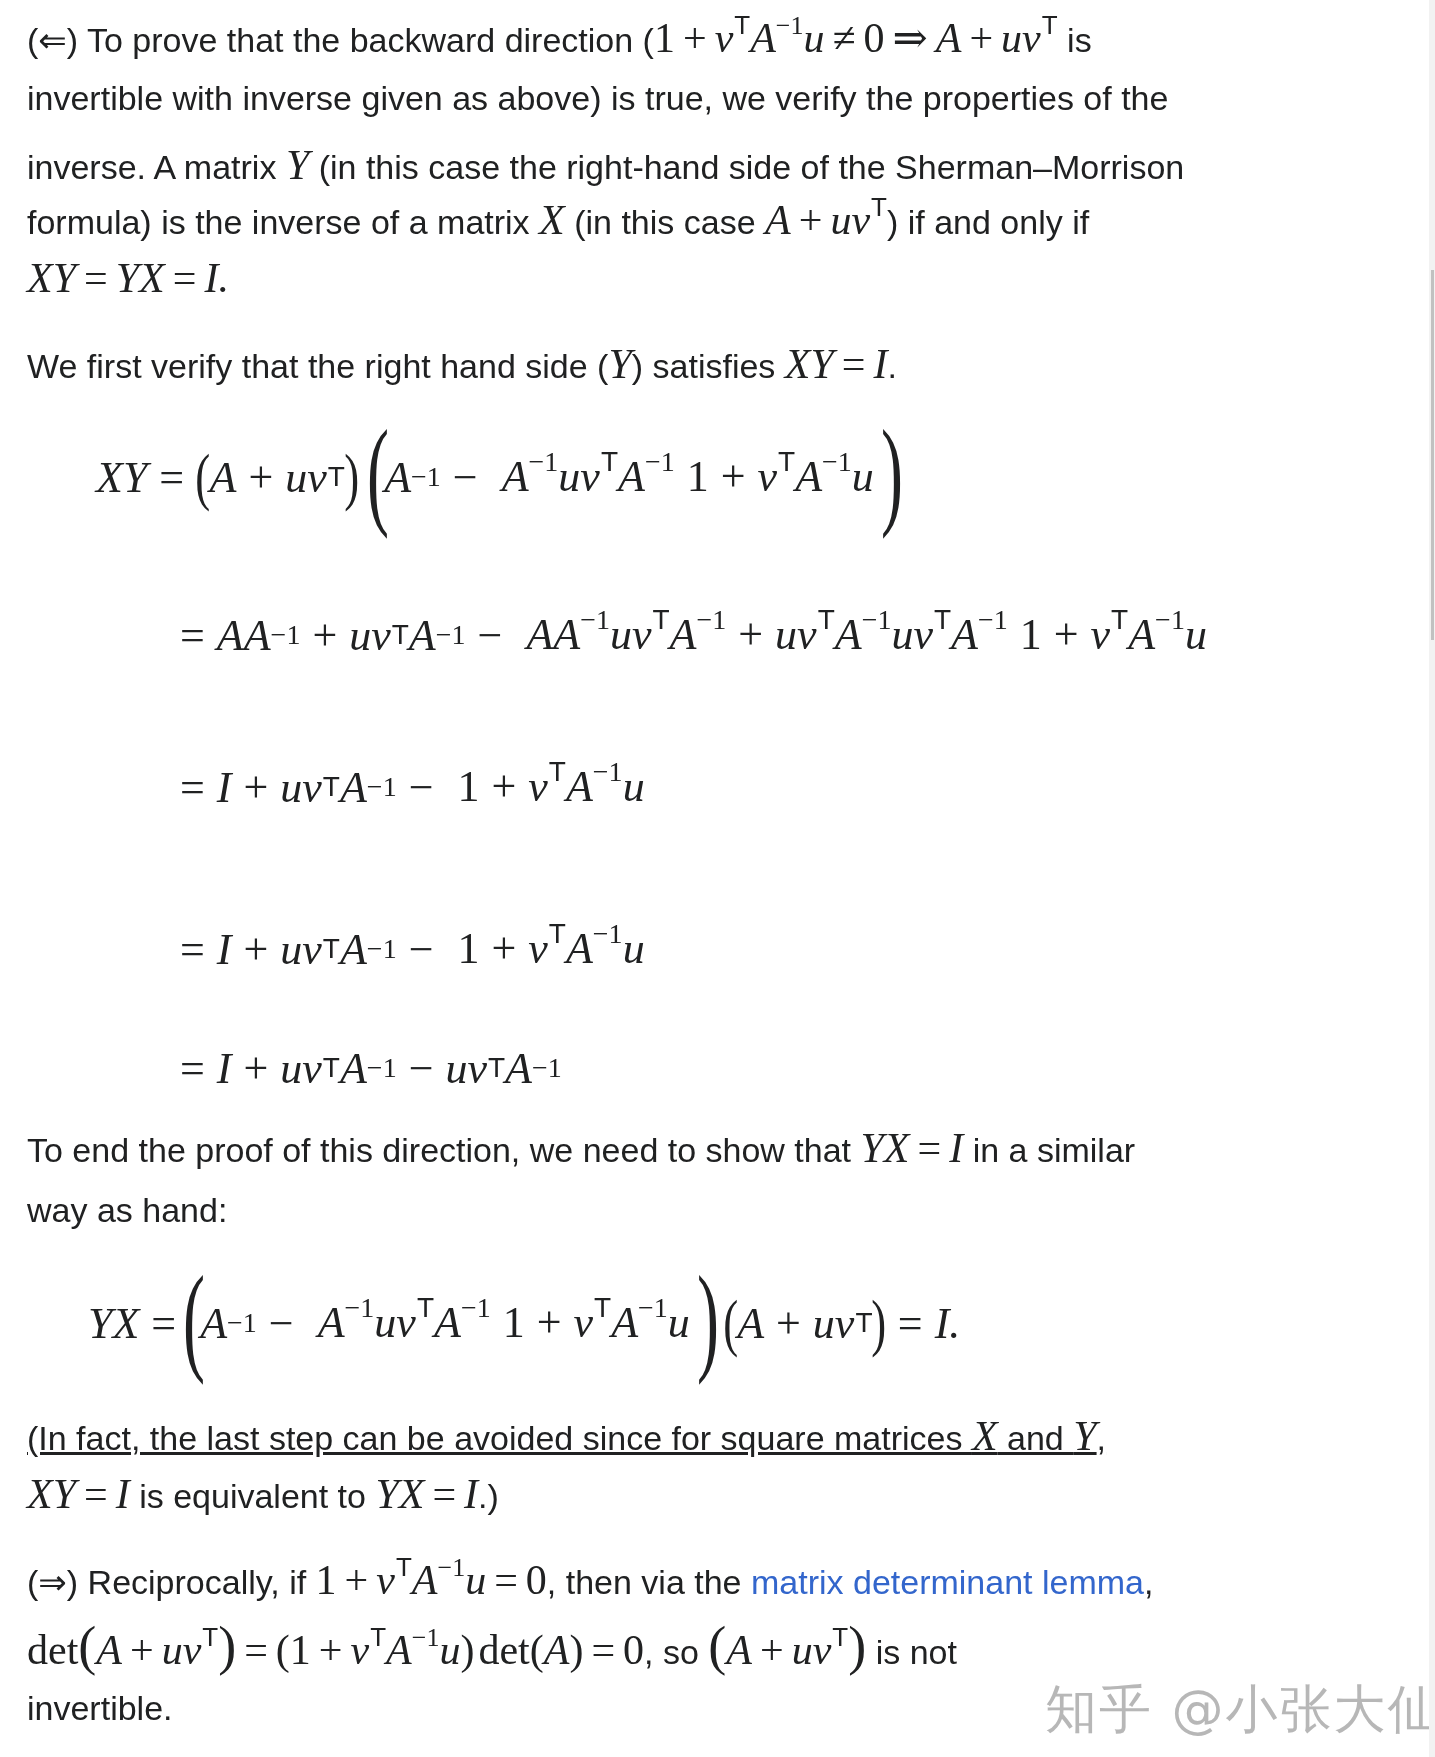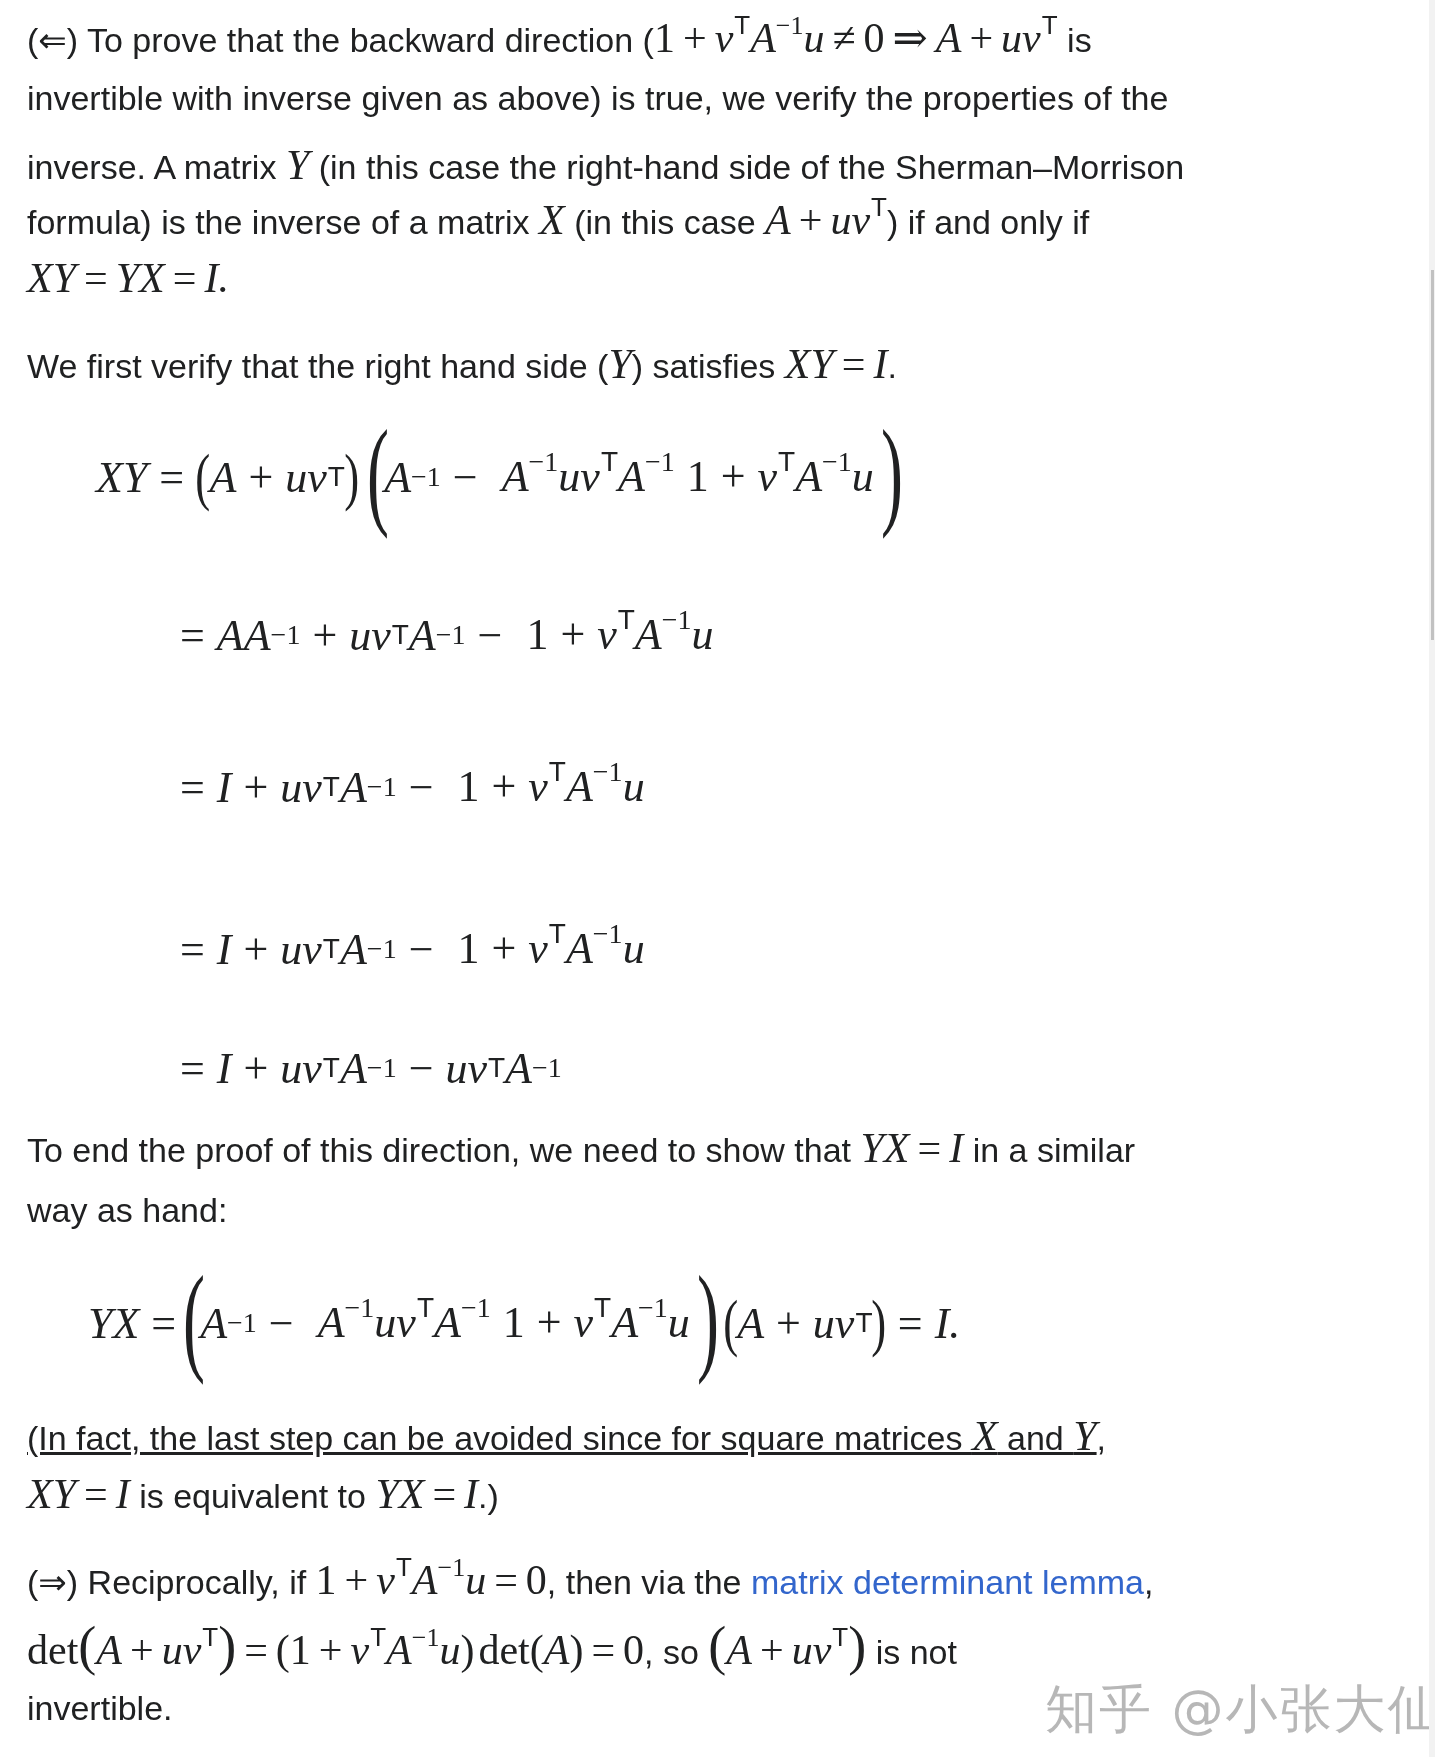--- a/index.html
+++ b/index.html
@@ -79,20 +79,21 @@
   <span class="o" style="padding-left:0">=</span>
   <span class="i">AA</span>
     <sup>−1</sup>
   <span class="o">+</span>
   <span class="i">uv</span>
     <sup class="t">T</sup>
     <span class="i">A</span>
     <sup>−1</sup>
   <span class="o">−</span>
   <span class="frac">
+    <span class="num"><span class="i">AA</span><sup>−1</sup><span class="i">uv</span><sup class="t">T</sup><span class="i">A</span><sup>−1</sup><span class="o">+</span><span class="i">uv</span><sup class="t">T</sup><span class="i">A</span><sup>−1</sup><span class="i">uv</span><sup class="t">T</sup><span class="i">A</span><sup>−1</sup></span>
     <span class="bar"></span>
     <span class="den"><span>1</span><span class="o">+</span><span class="i">v</span><sup class="t">T</sup><span class="i">A</span><sup>−1</sup><span class="i">u</span></span>
   </span>
 </div>
 
 <div class="eq" style="left:180px; top:722px; height:130px;">
   <span class="o" style="padding-left:0">=</span>
   <span class="i">I</span>
   <span class="o">+</span>
   <span class="i">uv</span>

